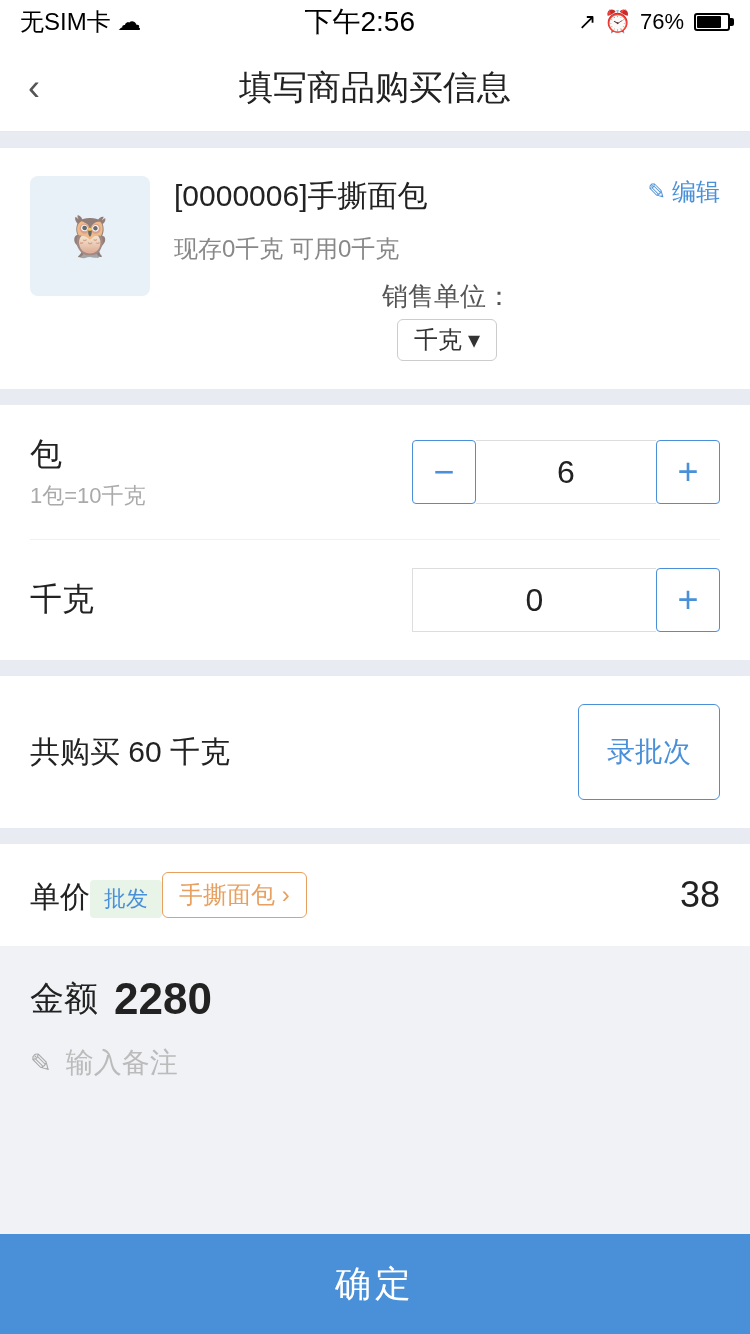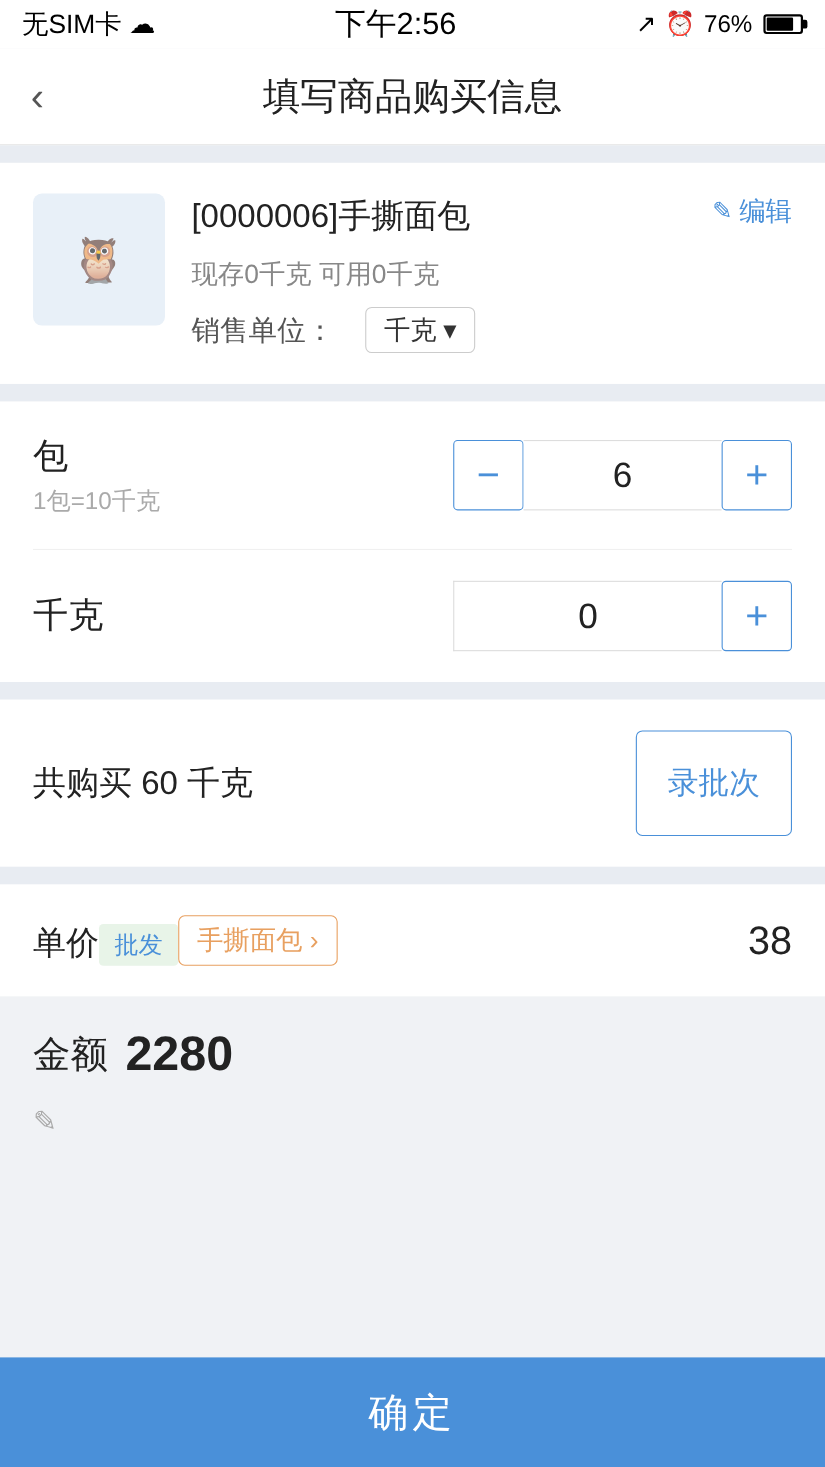--- a/index.html
+++ b/index.html
@@ -115,21 +115,22 @@
       margin-bottom: 16px;
     }
     .product-stock {
       font-size: 24px;
       color: #888;
       margin-bottom: 14px;
     }
     .product-unit-row {
       display: flex;
       align-items: center;
-      gap: 28px;
+      gap: 5px;
+      flex-direction: column;
     }
     .product-unit-label {
       font-size: 26px;
       color: #555;
     }
     .unit-select {
       border: 1px solid #ccc;
       border-radius: 6px;
       padding: 4px 16px;
       font-size: 24px;
@@ -414,18 +415,19 @@
   <span class="price-value">38</span>
 </div>
 
 <div class="amount-section">
   <div class="amount-row">
     <span class="amount-label">金额</span>
     <span class="amount-value">2280</span>
   </div>
   <div class="remark-row">
     <span class="remark-icon">✎</span>
+    <span class="remark-text">输入备注</span>
   </div>
 </div>
 
 <div class="flex-spacer"></div>
 
 <div class="confirm-btn">确定</div>
 
 </body></html>

